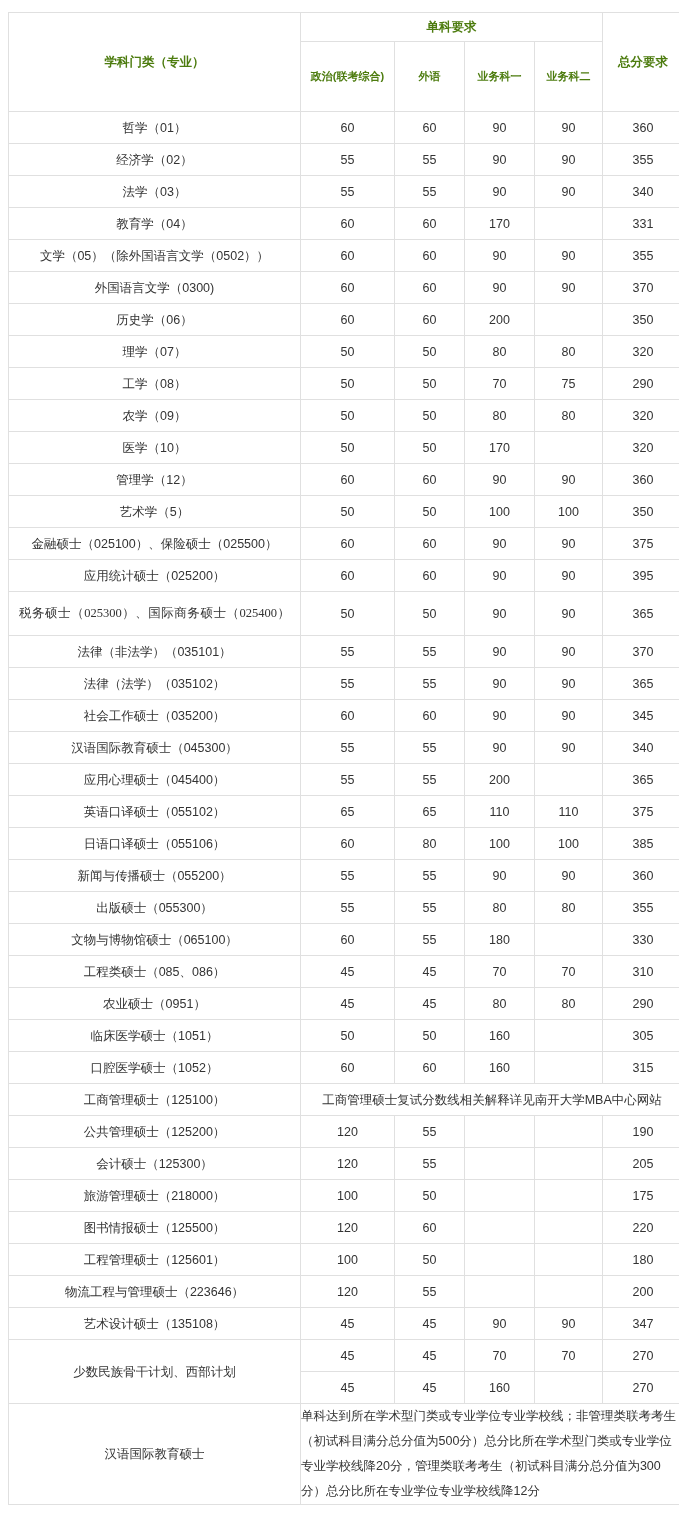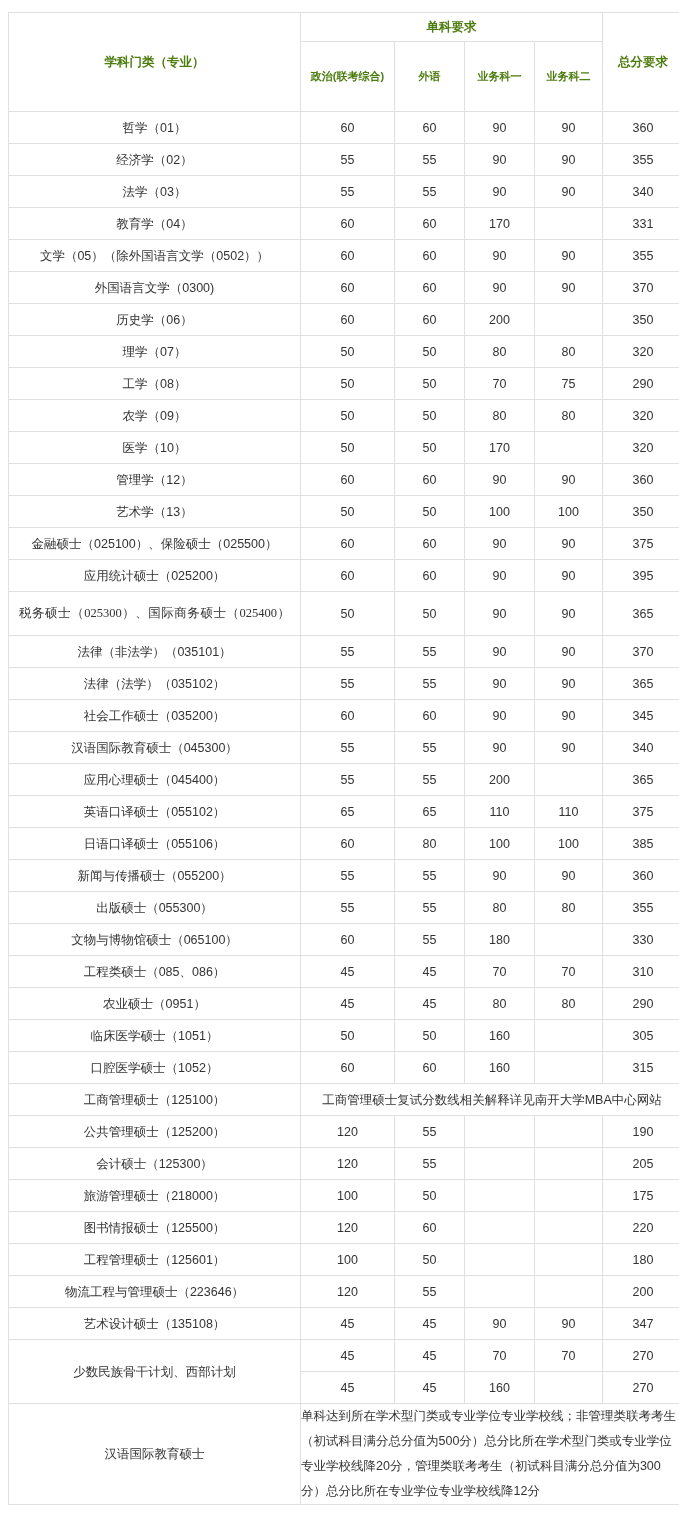--- a/index.html
+++ b/index.html
@@ -207,21 +207,21 @@
         </tr>
       <tr>
           <td class="name">管理学（12）</td>
           <td class="num">60</td>
           <td class="num">60</td>
           <td class="num">90</td>
           <td class="num">90</td>
           <td class="num">360</td>
         </tr>
       <tr>
-          <td class="name">艺术学（13）</td>
+          <td class="name">艺术学（5）</td>
           <td class="num">50</td>
           <td class="num">50</td>
           <td class="num">100</td>
           <td class="num">100</td>
           <td class="num">350</td>
         </tr>
       <tr>
           <td class="name">金融硕士（025100）、保险硕士（025500）</td>
           <td class="num">60</td>
           <td class="num">60</td>

